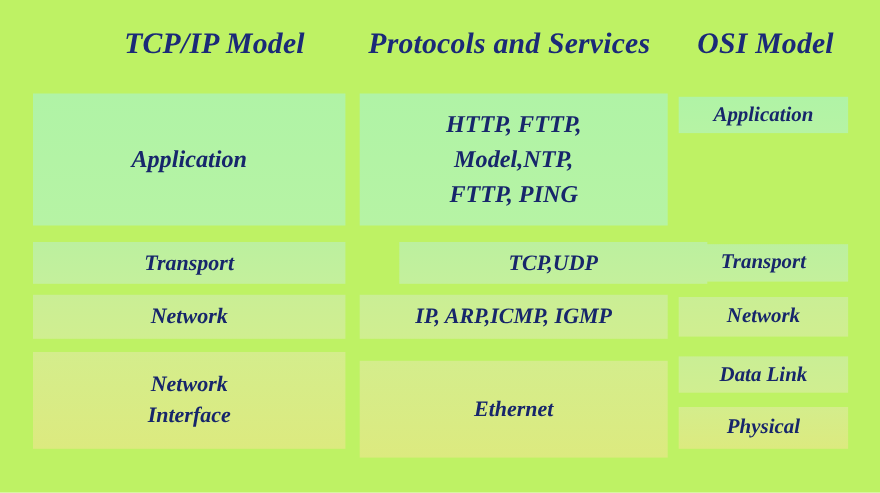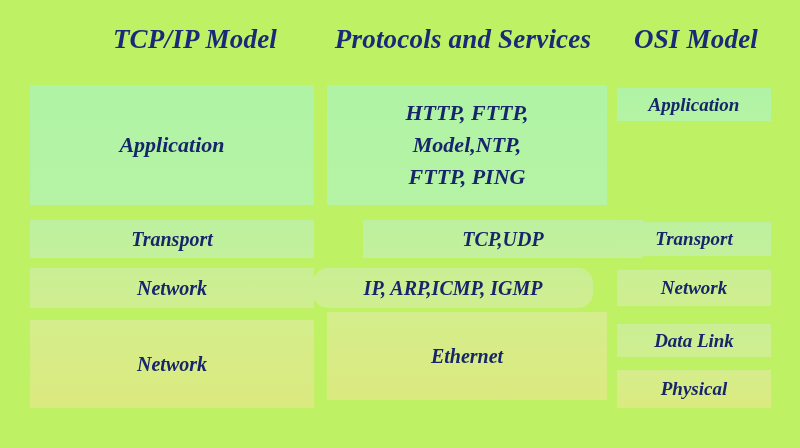--- a/index.html
+++ b/index.html
@@ -59,22 +59,22 @@
 
   
   #b-app-tcpip   { left: 30px; top: 85px;  width: 284px; height: 120px; }
   #b-trans-tcpip { left: 30px; top: 220px; width: 284px; height: 38px;  }
   #b-net-tcpip   { left: 30px; top: 268px; width: 284px; height: 40px;  }
   #b-ni-tcpip    { left: 30px; top: 320px; width: 284px; height: 88px;  }
 
   
   #b-app-proto   { left: 327px; top: 85px;  width: 280px; height: 120px; }
   #b-trans-proto { left: 327px; top: 220px; width: 280px; height: 38px; margin-left: 36px;  }
-  #b-net-proto   { left: 313px; top: 268px; width: 280px; height: 40px; border-radius: 15px;  }
-  #b-ni-proto    { left: 327px; top: 312px; width: 280px; height: 88px;  }
+  #b-net-proto   { left: 327px; top: 268px; width: 280px; height: 40px;  }
+  #b-ni-proto    { left: 327px; top: 328px; width: 280px; height: 88px;  }
 
   
   #b-osi-app   { left: 617px; top: 88px;  width: 154px; height: 33px; }
   #b-osi-pres  { left: 617px; top: 134px; width: 154px; height: 33px; }
   #b-osi-sess  { left: 617px; top: 181px; width: 154px; height: 33px; }
   #b-osi-trans { left: 617px; top: 222px; width: 154px; height: 34px; }
   #b-osi-net   { left: 617px; top: 270px; width: 154px; height: 36px; }
   #b-osi-dl    { left: 617px; top: 324px; width: 154px; height: 33px; }
   #b-osi-phy   { left: 617px; top: 370px; width: 154px; height: 38px; }
 </style>
@@ -94,20 +94,21 @@
   <div class="box tier2 t-md" id="b-trans-tcpip">
     <span class="line">Transport</span>
   </div>
 
   <div class="box tier3 t-md" id="b-net-tcpip">
     <span class="line">Network</span>
   </div>
 
   <div class="box tier4 t-md" id="b-ni-tcpip">
     <span class="line">Network</span>
+    <span class="line">Interface</span>
   </div>
 
   <div class="box tier1 t-lg" id="b-app-proto">
     <span class="line">HTTP, FTTP,</span>
     <span class="line">Model,NTP,</span>
     <span class="line">FTTP, PING</span>
   </div>
 
   <div class="box tier2 t-md" id="b-trans-proto">
     <span class="line">TCP,UDP</span>

